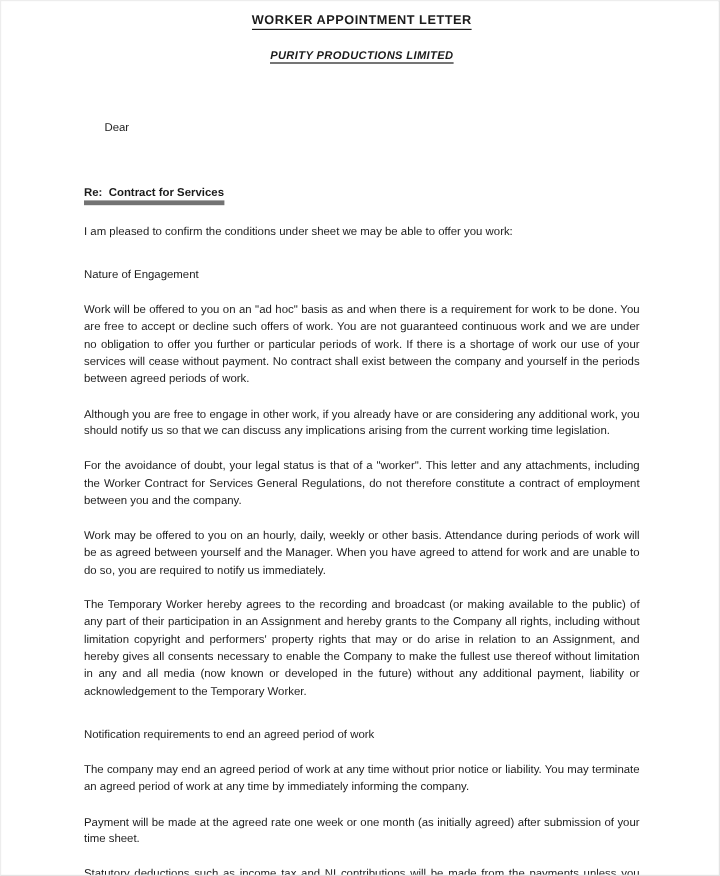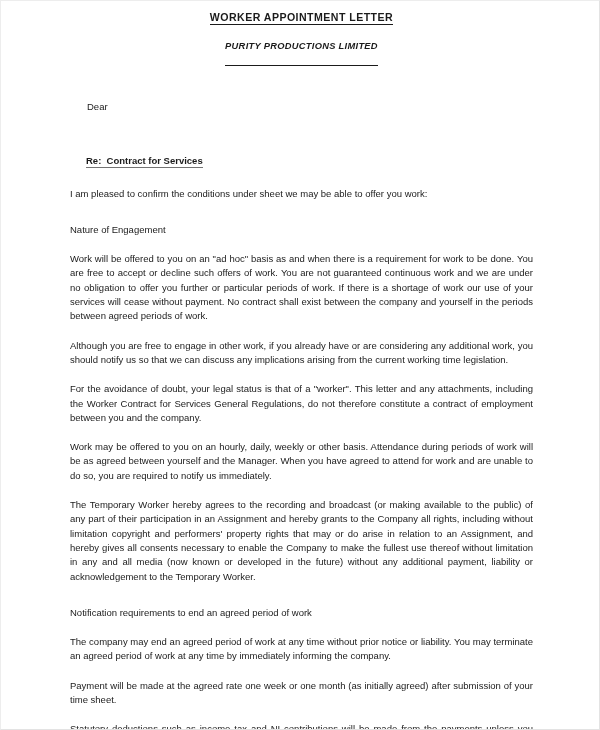--- a/index.html
+++ b/index.html
@@ -55,42 +55,41 @@
     padding-top: 16px;
     text-align: center;
     font-size: 9.3px;
     font-weight: bold;
     font-style: italic;
     letter-spacing: 0.3px;
     line-height: 13px;
   }
   .doc-subtitle span {
     border-bottom: 1px solid #1b1b1b;
-    padding-bottom: 14px;
+    padding-bottom: 1px;
   }
 
   .salutation {
     margin: 17px;
     padding-top: 30px;
     font-size: 9.5px;
     line-height: 14.3px;
   }
 
   .subject {
     margin: 0;
     padding-top: 23px;
     font-size: 9.5px;
     font-weight: bold;
     line-height: 14.3px;
   }
   .subject span {
-    border-bottom: 1px solid #737373;
+    border-bottom: 4px solid #737373;
     padding-bottom: 1px;
     white-space: pre;
-    margin-left: 16px;
   }
 
   .intro {
     margin: 0;
     padding-top: 18px;
     font-size: 9.5px;
     line-height: 14.3px;
   }
 
   .section-heading {

